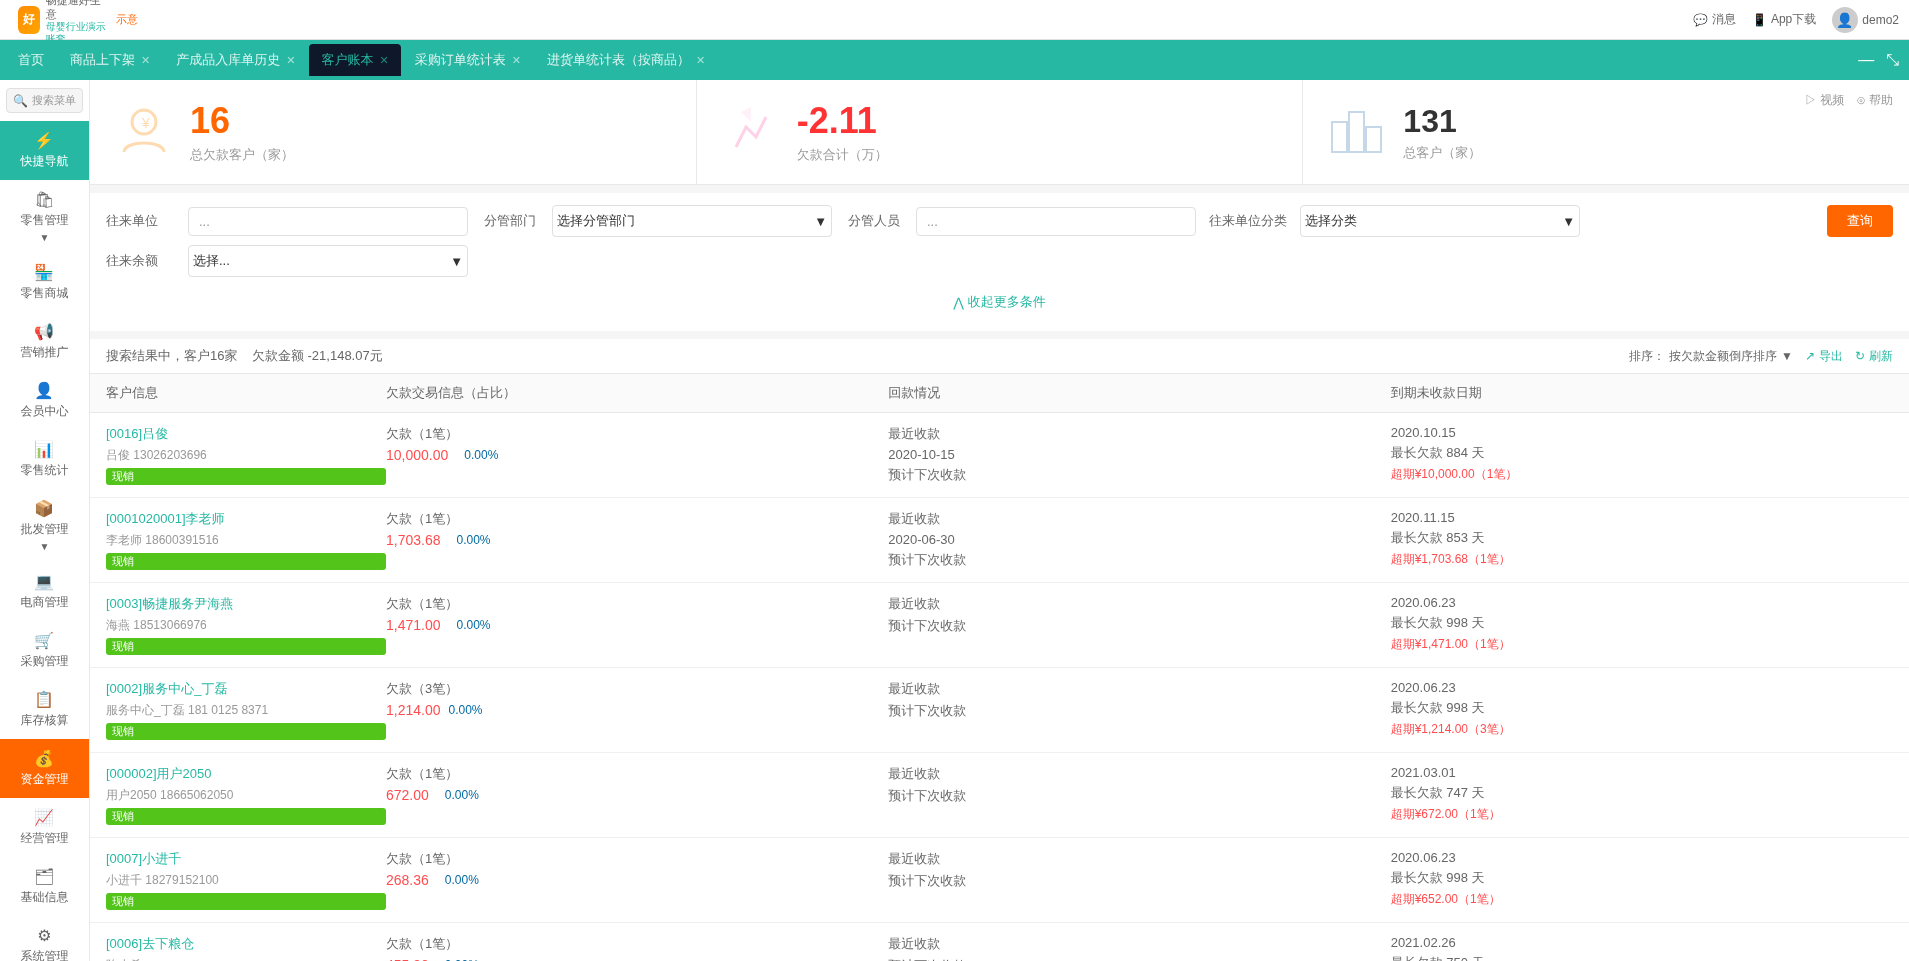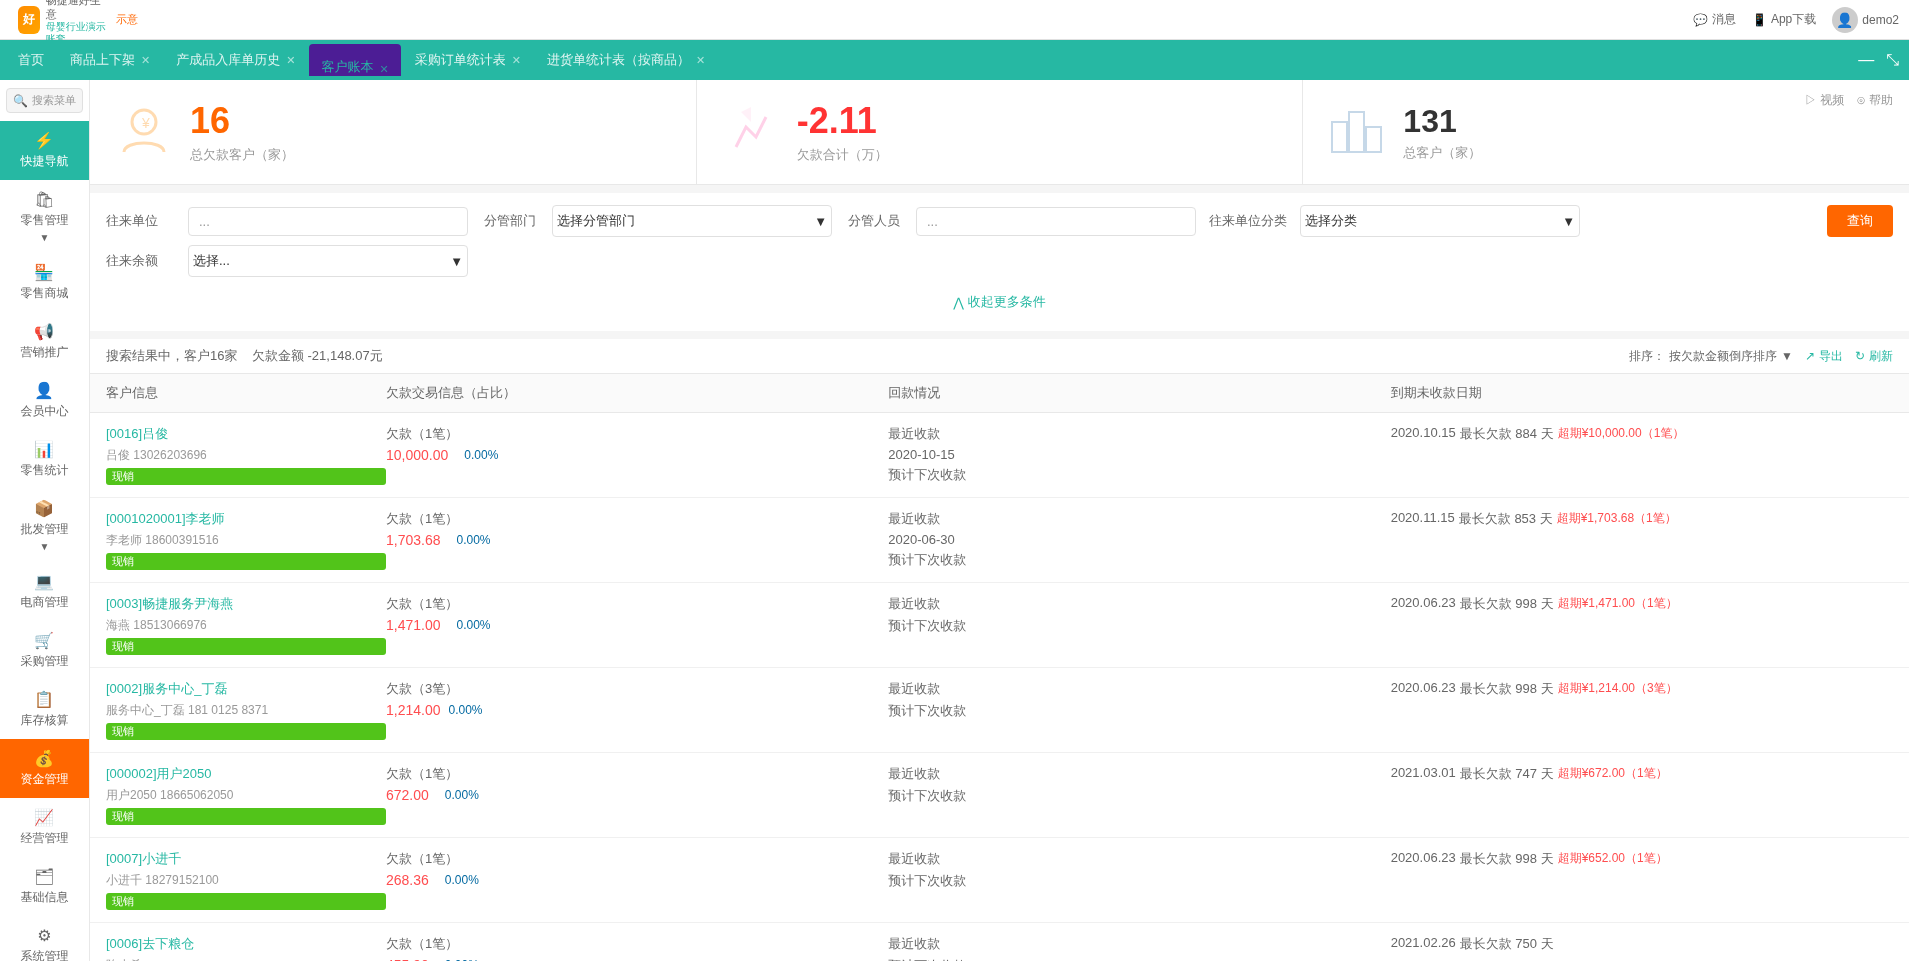--- a/index.html
+++ b/index.html
@@ -11,21 +11,21 @@
     .logo { display: flex; align-items: center; gap: 6px; width: 90px; }
     .logo-icon { width: 28px; height: 28px; background: linear-gradient(135deg, #ff8c00, #ffa500); border-radius: 6px; display: flex; align-items: center; justify-content: center; color: #fff; font-size: 12px; font-weight: bold; }
     .logo-text { font-size: 11px; color: #666; line-height: 1.2; }
     .top-right { margin-left: auto; display: flex; align-items: center; gap: 16px; }
     .top-icon-btn { display: flex; align-items: center; gap: 4px; color: #666; cursor: pointer; font-size: 12px; }
     .avatar { width: 26px; height: 26px; background: #ccc; border-radius: 50%; display: flex; align-items: center; justify-content: center; overflow: hidden; }
 
     
     .tabs-bar { height: 40px; background: #26b8a3; display: flex; align-items: center; padding: 0 6px; gap: 2px; }
     .tab { height: 32px; padding: 0 12px; border-radius: 4px 4px 0 0; display: flex; align-items: center; gap: 6px; font-size: 13px; cursor: pointer; color: rgba(255,255,255,0.85); white-space: nowrap; }
-    .tab.active { background: #4c1d95; color: #26b8a3; font-weight: 500; align-items: flex-end; }
+    .tab.active { background: #0f172a; color: #26b8a3; font-weight: 500; }
     .tab-close { font-size: 11px; opacity: 0.7; }
     .tab-actions { margin-left: auto; display: flex; gap: 4px; }
     .tab-action-btn { color: #fff; background: none; border: none; cursor: pointer; font-size: 16px; padding: 4px; }
 
     
     .main-area { display: flex; flex: 1; overflow: hidden; }
 
     
     .sidebar { width: 90px; background: #fff; border-right: 1px solid #e8e8e8; display: flex; flex-direction: column; overflow-y: auto; }
     .sidebar-search { padding: 8px 6px; }
@@ -75,21 +75,21 @@
     .table-row { display: grid; grid-template-columns: 280px 1fr 1fr 1fr; border-bottom: 1px solid #f0f0f0; padding: 12px 16px; align-items: start; }
     .customer-info { display: flex; flex-direction: column; gap: 4px; }
     .customer-name { color: #26b8a3; cursor: pointer; font-size: 13px; }
     .customer-phone { font-size: 12px; color: #999; }
     .status-badge { display: inline-block; background: #52c41a; color: #fff; font-size: 11px; padding: 1px 6px; border-radius: 3px; }
     .debt-info { display: flex; flex-direction: column; gap: 4px; }
     .debt-count { font-size: 13px; color: #666; }
     .debt-amount { color: #ff4d4f; font-size: 14px; font-weight: 500; }
     .debt-percent { font-size: 12px; color: #0369a1; }
     .repay-info { display: flex; flex-direction: column; gap: 4px; font-size: 13px; color: #666; }
-    .due-info { display: flex; flex-direction: row; gap: 4px; font-size: 13px; color: #666; }
+    .due-info { display: flex; flex-direction: column; gap: 4px; font-size: 13px; color: #666; }
     .overdue-link { color: #ff4d4f; font-size: 12px; cursor: pointer; }
     .collapse-row { display: flex; justify-content: center; padding: 4px 0; }
 
     
     ::-webkit-scrollbar { width: 6px; }
     ::-webkit-scrollbar-track { background: #f1f1f1; }
     ::-webkit-scrollbar-thumb { background: #ccc; border-radius: 3px; }
 
     .search-btn { background: #ff6600; color: #fff; border: none; padding: 7px 20px; border-radius: 4px; font-size: 13px; cursor: pointer; }
 

